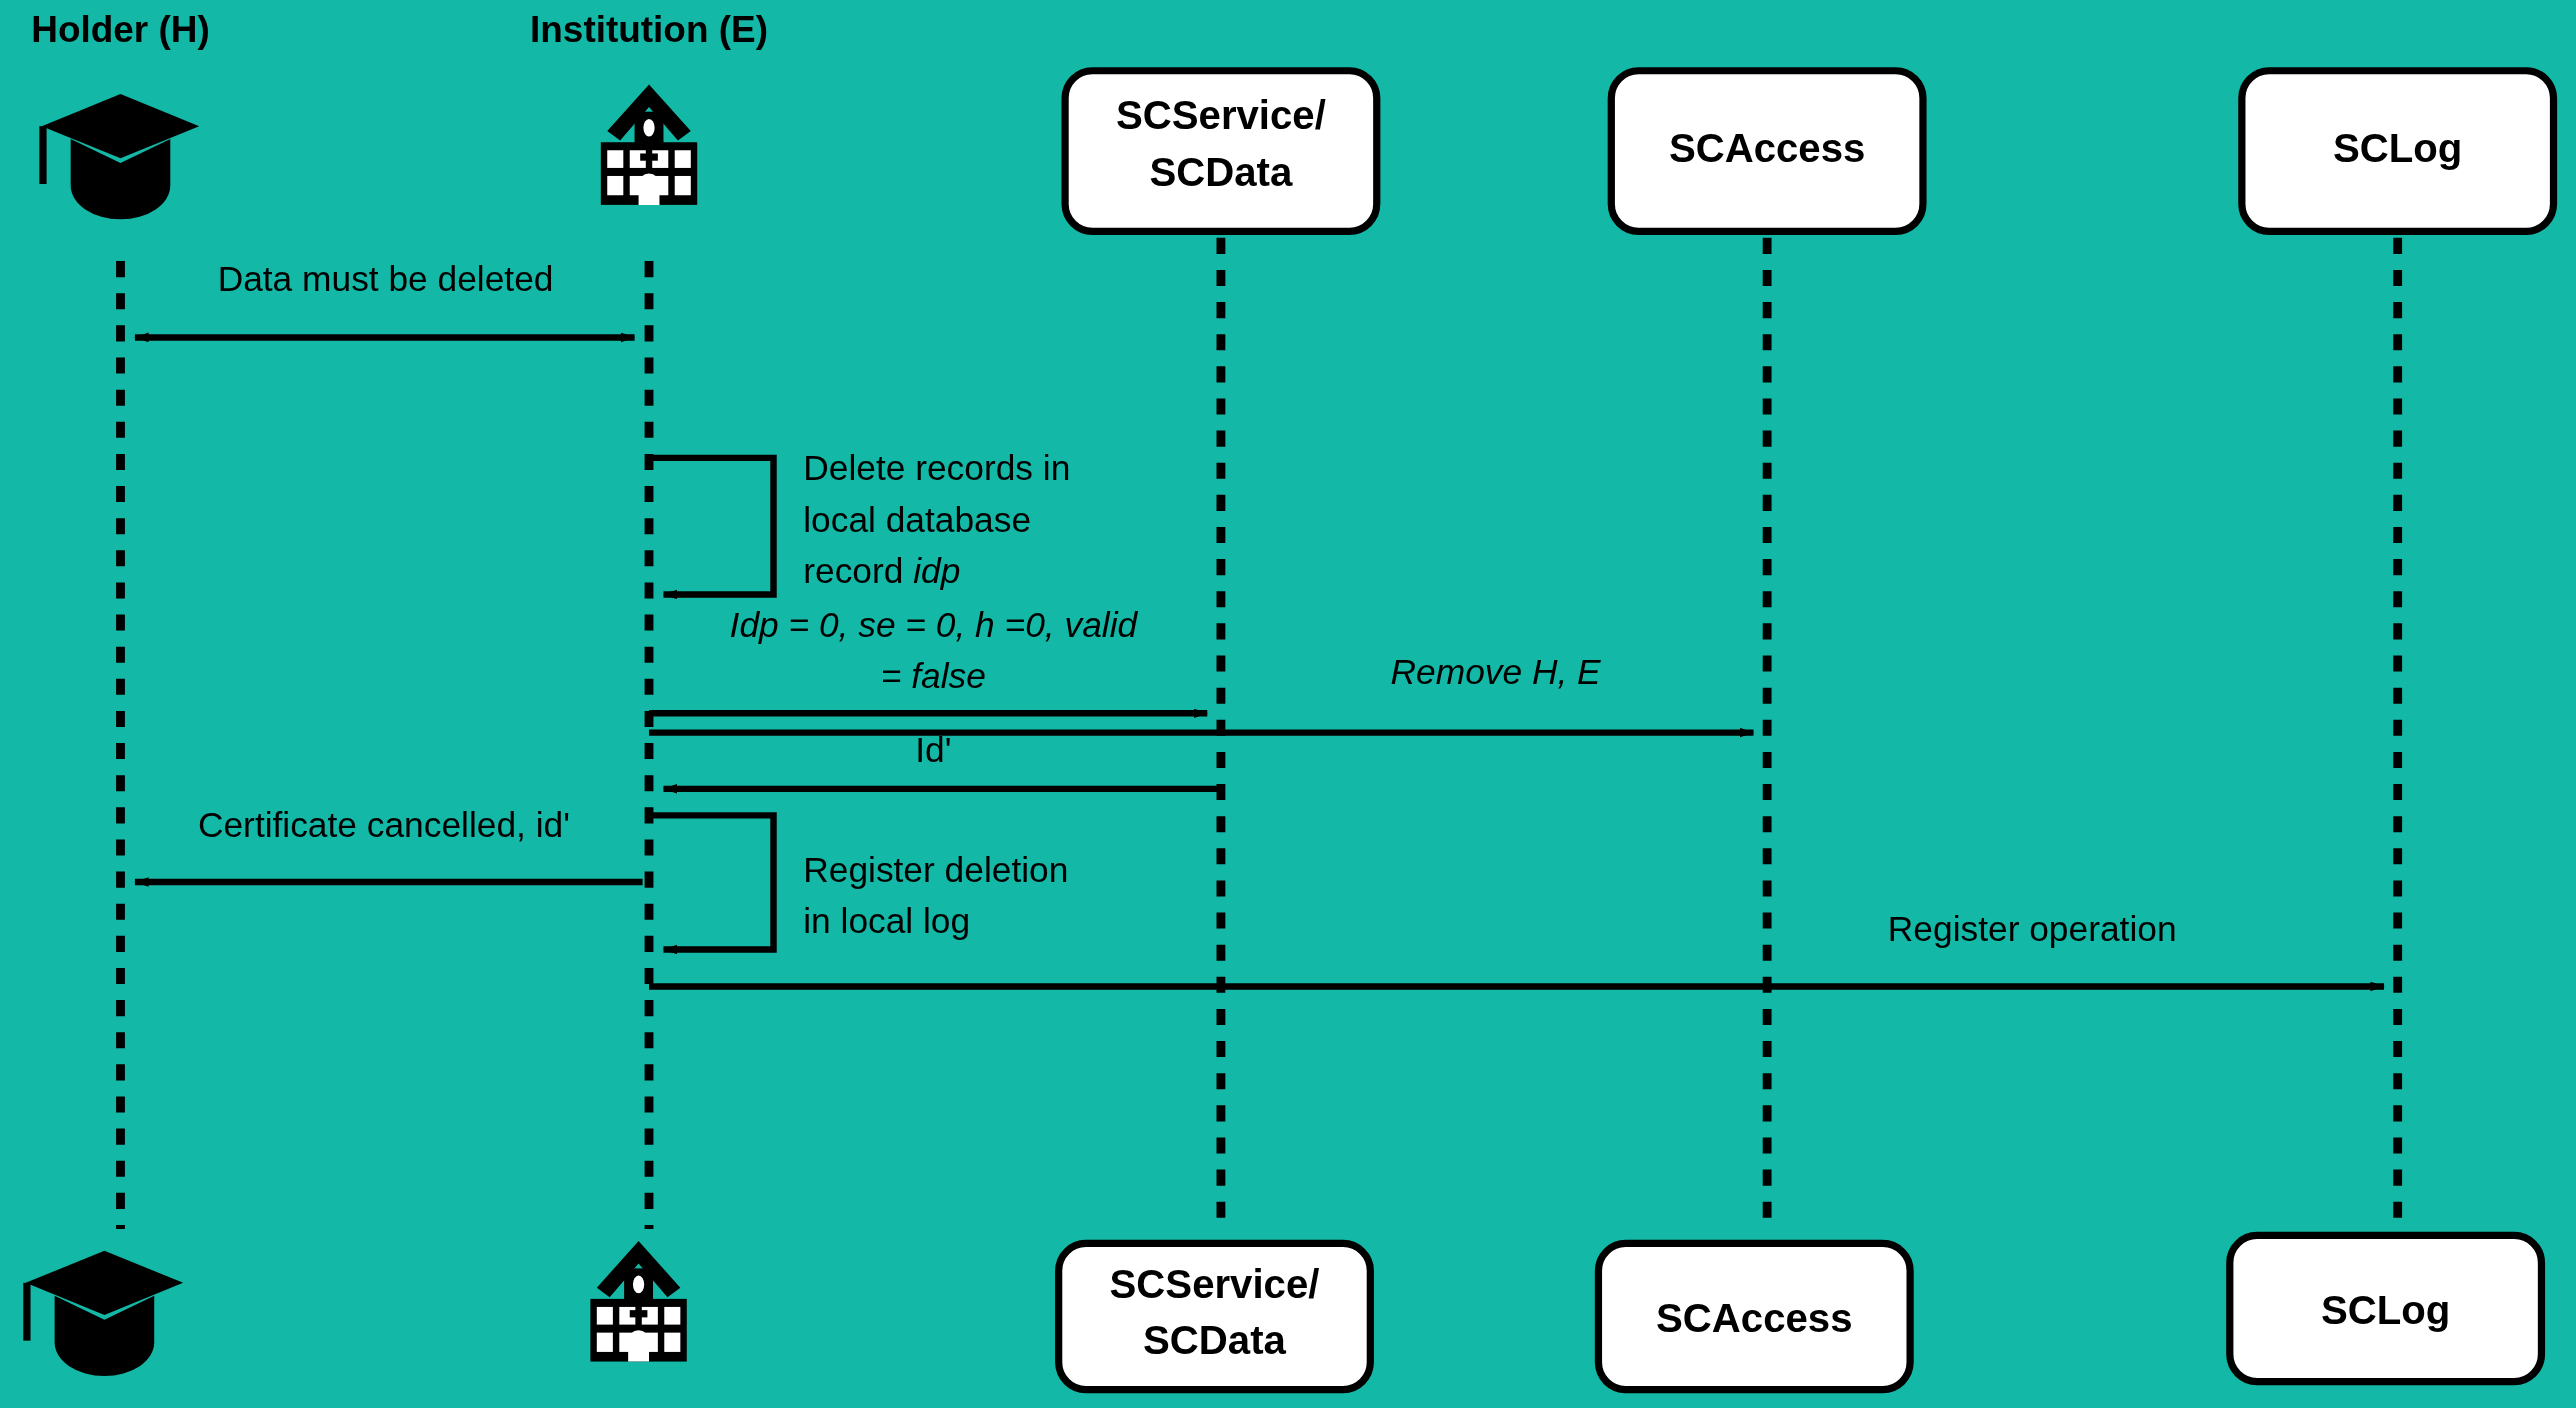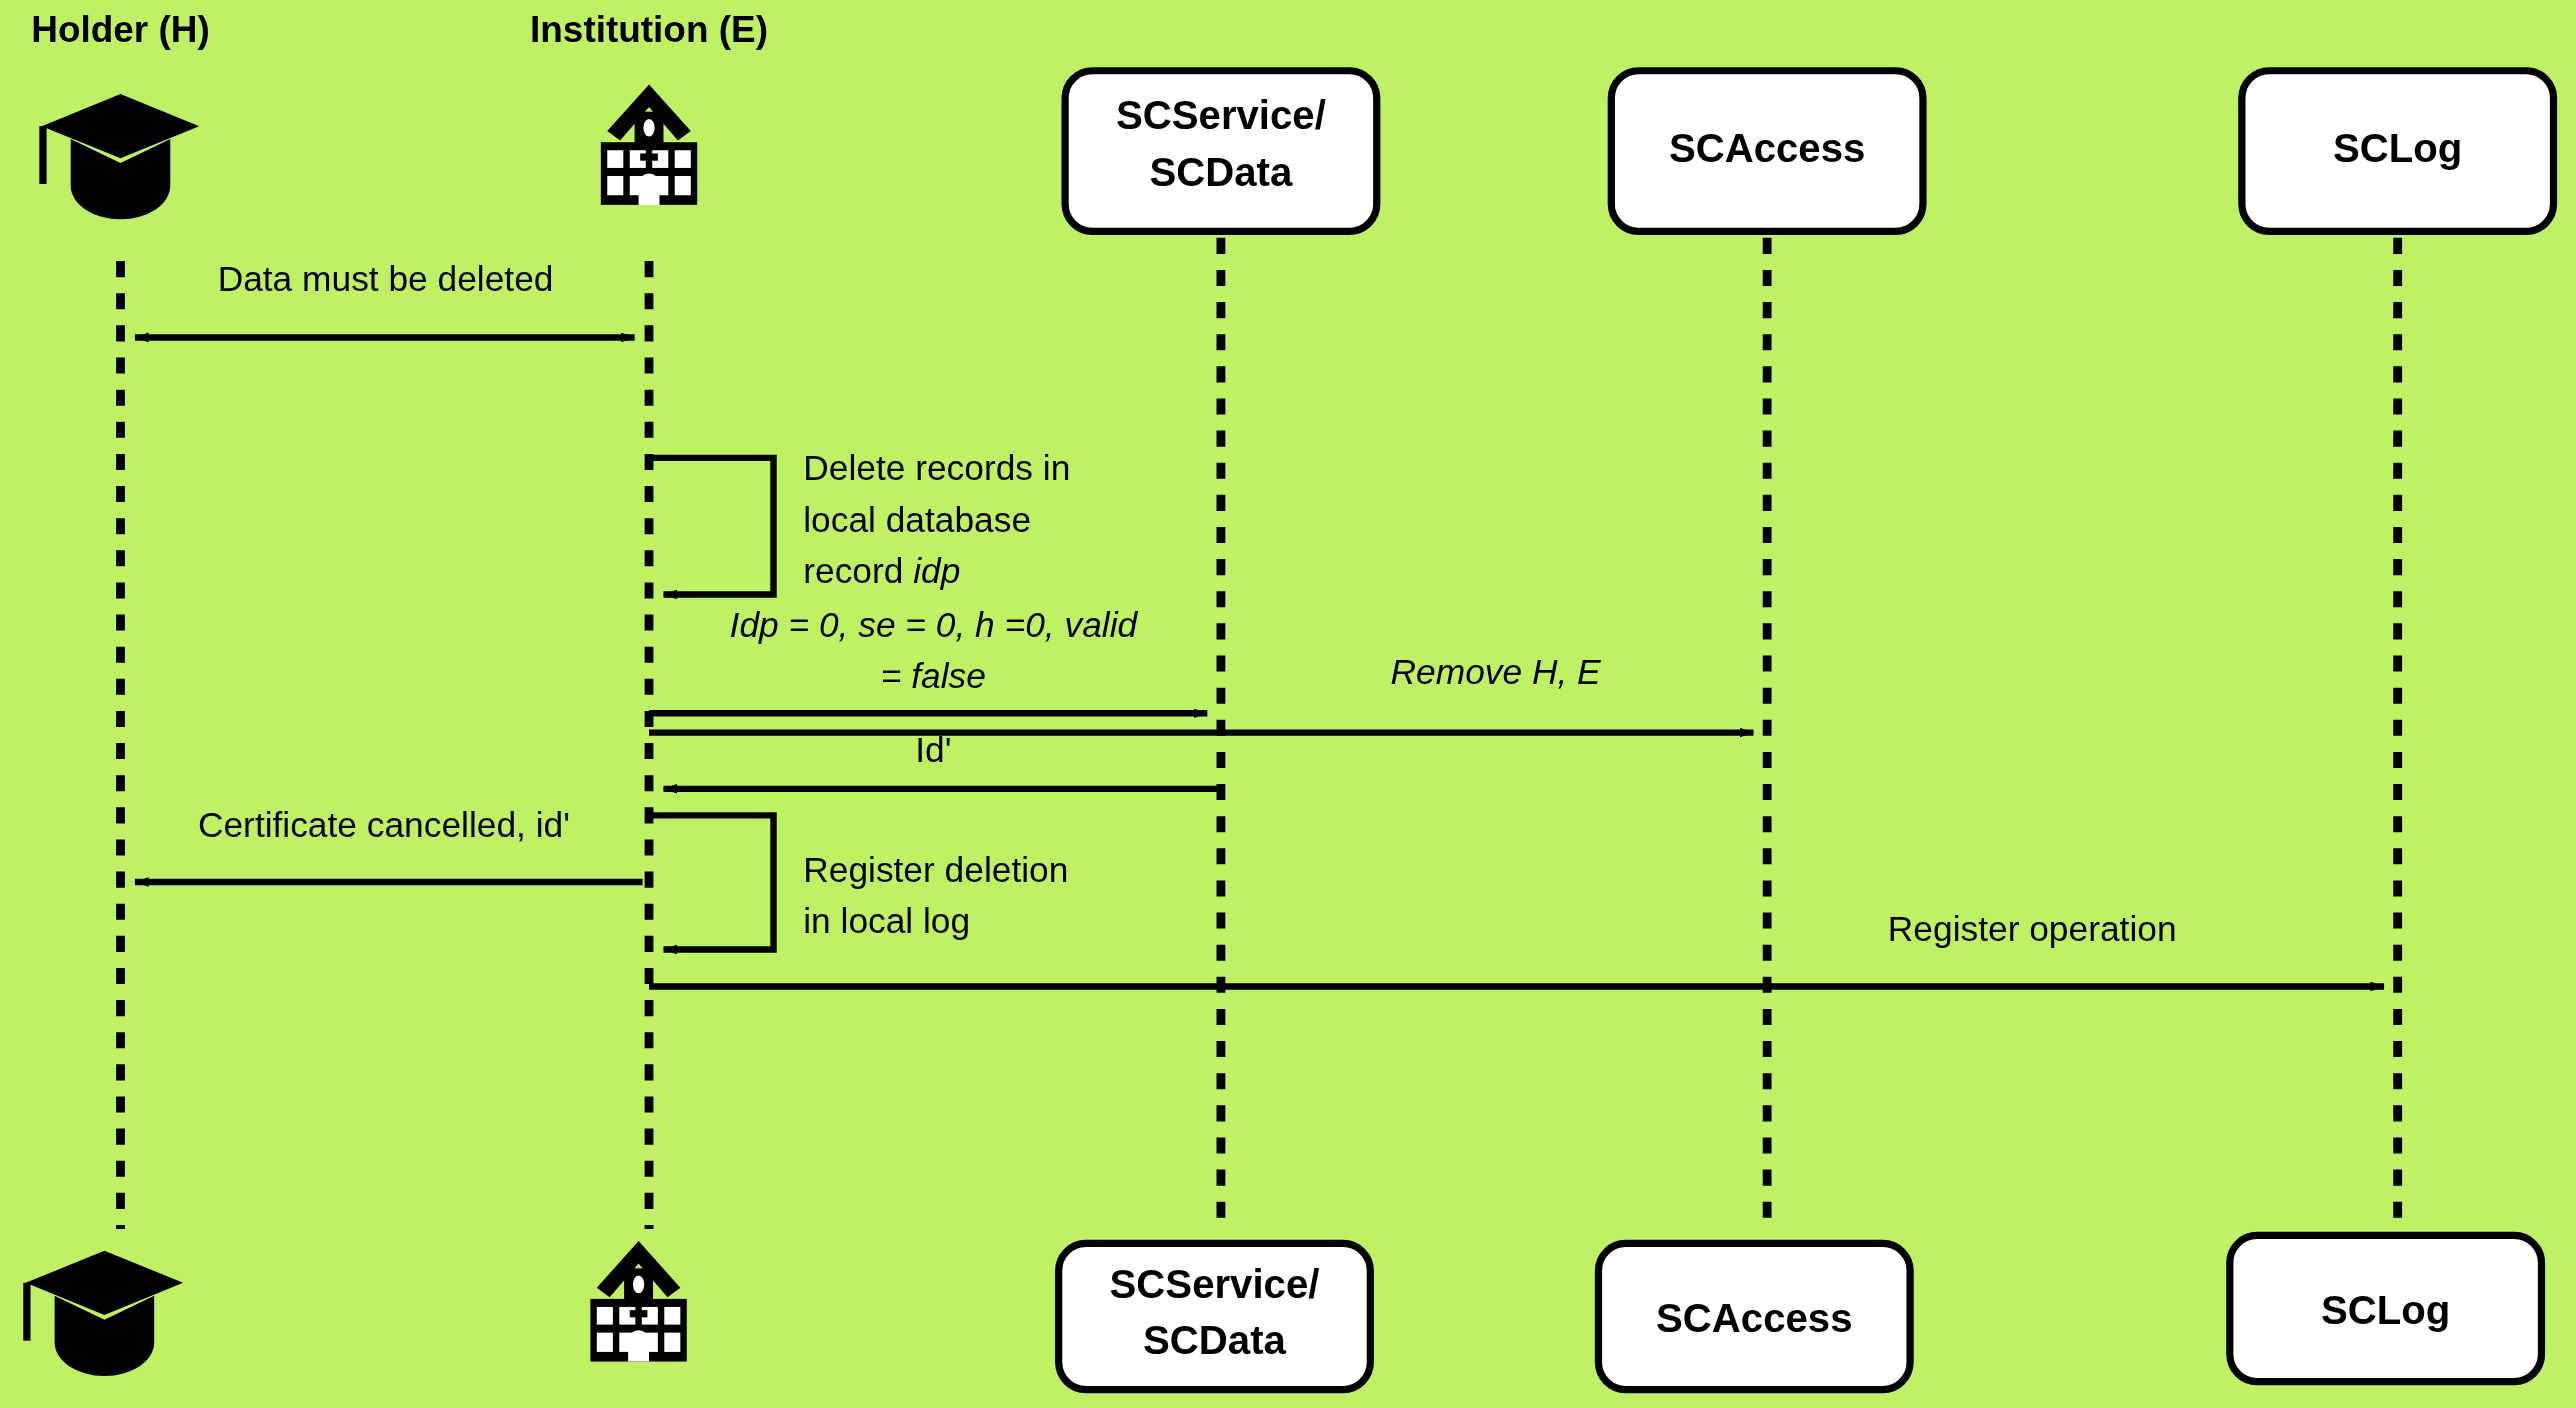--- a/index.html
+++ b/index.html
@@ -10,21 +10,21 @@
   body {
     width: 2576px;
     height: 1409px;
     font-family: "Liberation Sans", sans-serif;
     overflow: hidden;
   }
   #diagram-root {
     position: relative;
     width: 2576px;
     height: 1409px;
-    background: #bef264;
+    background: #14b8a6;
   }
   svg#seq-svg {
     position: absolute;
     top: 0;
     left: 0;
     width: 2576px;
     height: 1409px;
     display: block;
   }
   .actor-title {

